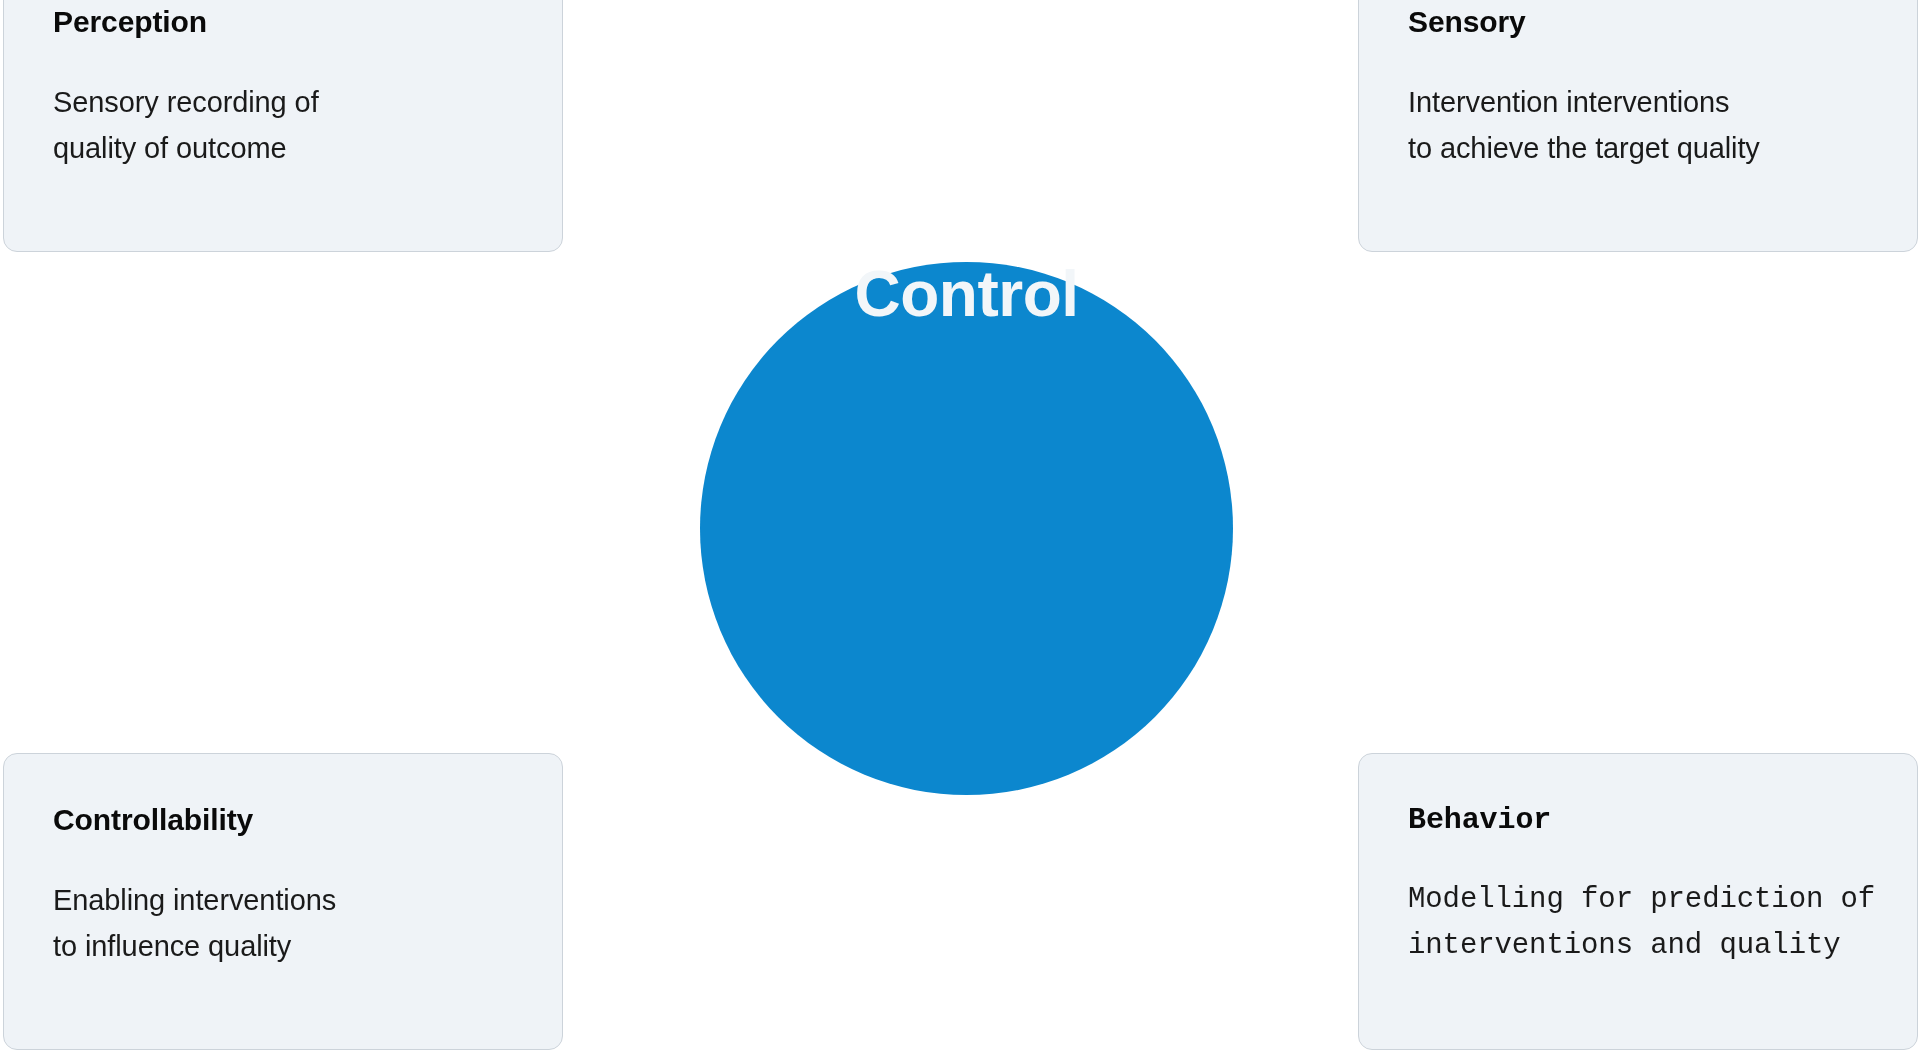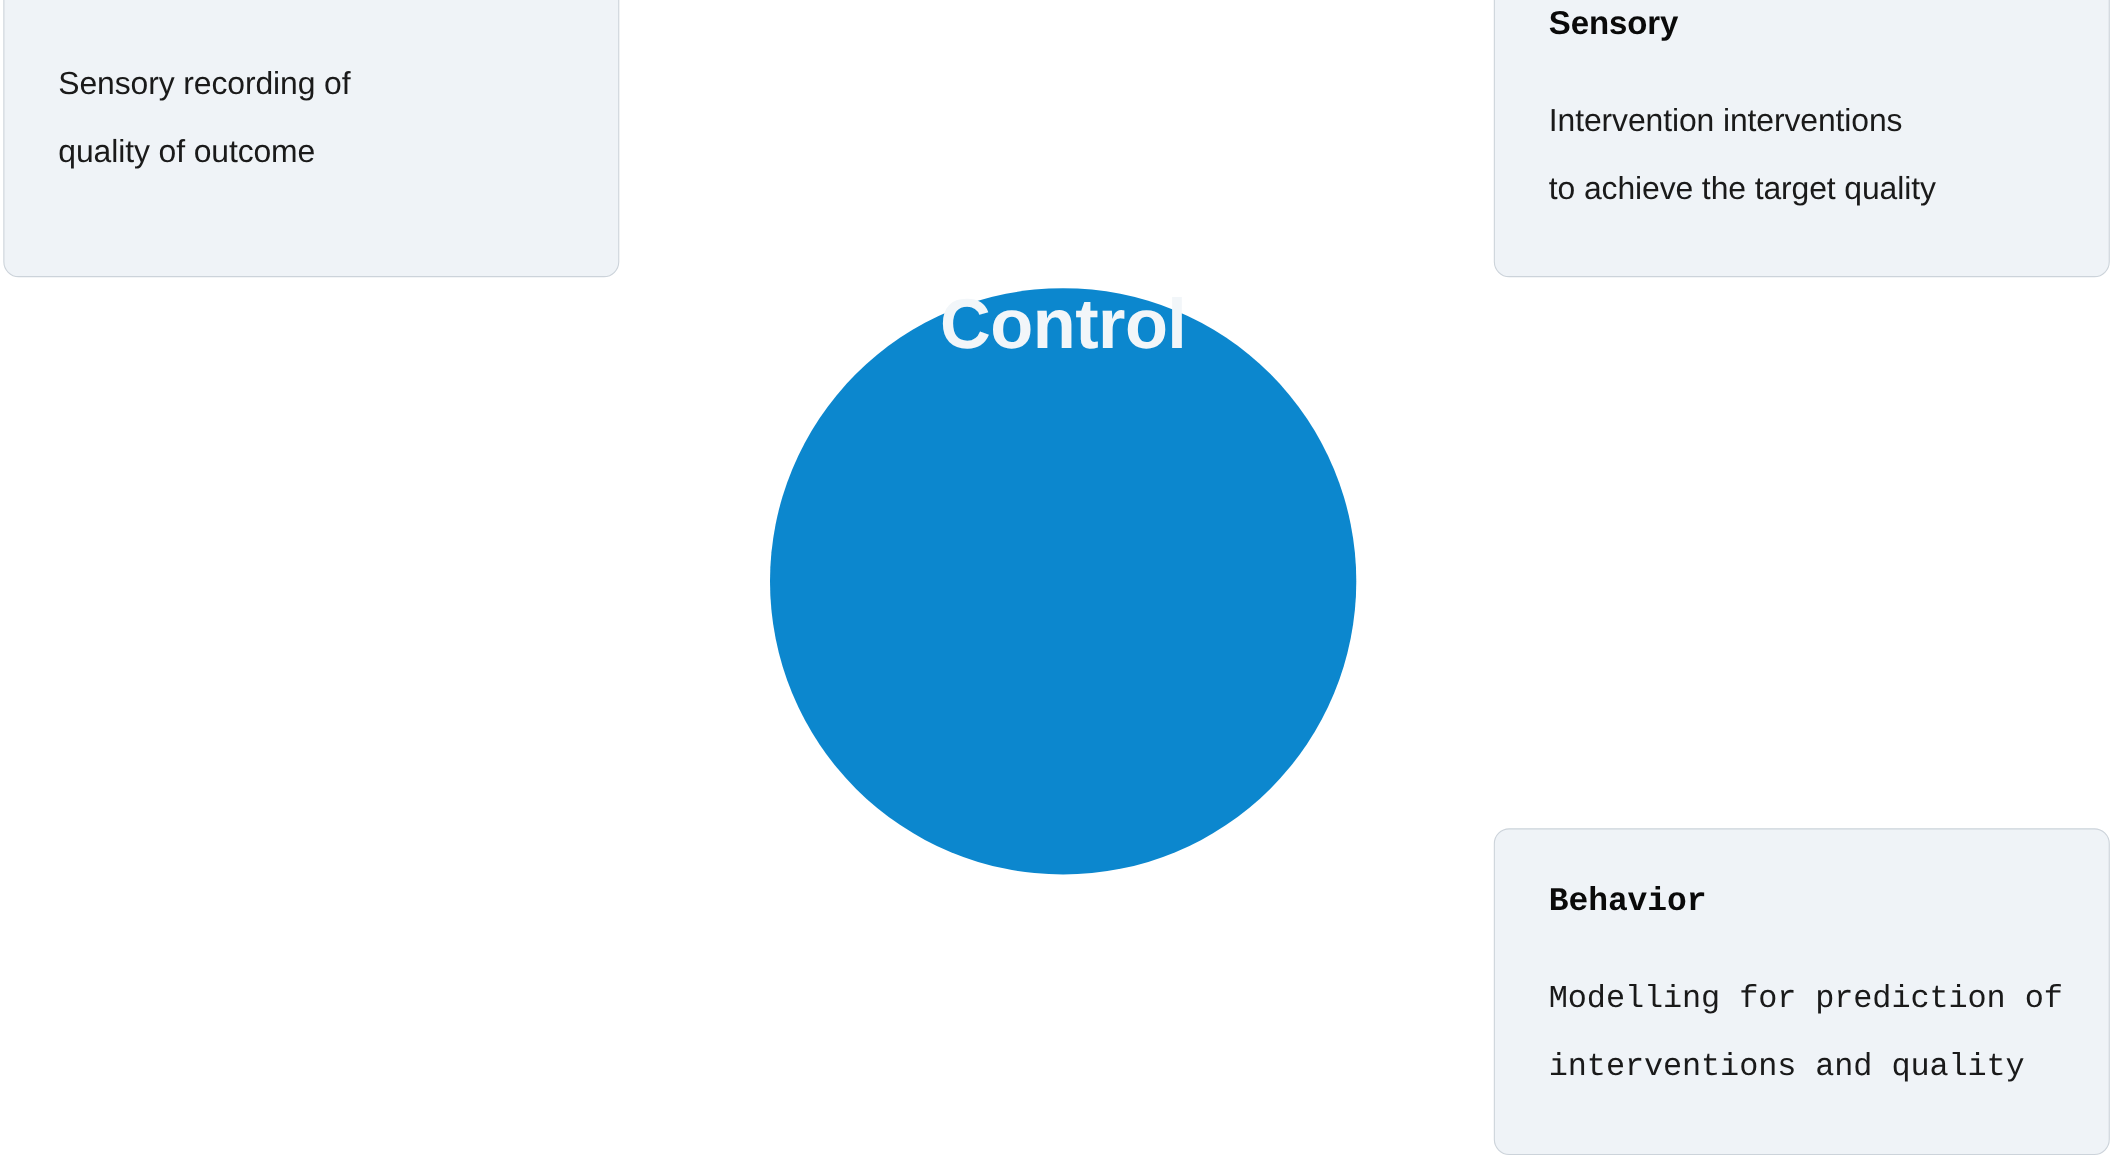--- a/index.html
+++ b/index.html
@@ -43,21 +43,21 @@
     margin: 0;
     white-space: nowrap;
   }
 
   .card-body {
     margin: 0;
     padding-top: 40px;
     font-size: 29px;
     font-weight: 400;
     color: #1a1a1a;
-    line-height: 62px;
+    line-height: 46px;
     letter-spacing: -0.1px;
     white-space: pre-line;
   }
 
   
   #card-perception      { left: 3px;    top: -45px; }
   #card-strategy        { left: 1358px; top: -45px; }
   #card-controllability { left: 3px;    top: 753px; }
   #card-behavior        { left: 1358px; top: 753px; font-family: Liberation Mono, monospace; }
 
@@ -83,30 +83,36 @@
     line-height: 64px;
     user-select: none;
   }
 </style>
 </head>
 <body>
 
 <div id="canvas">
 
   <div class="card" id="card-perception">
+    <div class="card-title">Perception</div>
     <div class="card-body">Sensory recording of
 quality of outcome</div>
   </div>
 
   <div class="card" id="card-strategy">
     <div class="card-title">Sensory</div>
     <div class="card-body">Intervention interventions
 to achieve the target quality</div>
   </div>
 
+  <div class="card" id="card-controllability">
+    <div class="card-title">Controllability</div>
+    <div class="card-body">Enabling interventions
+to influence quality</div>
+  </div>
 
   <div class="card" id="card-behavior">
     <div class="card-title">Behavior</div>
     <div class="card-body">Modelling for prediction of
 interventions and quality</div>
   </div>
 
   <div id="center-circle">
     <span id="center-circle-label">Control</span>
   </div>

